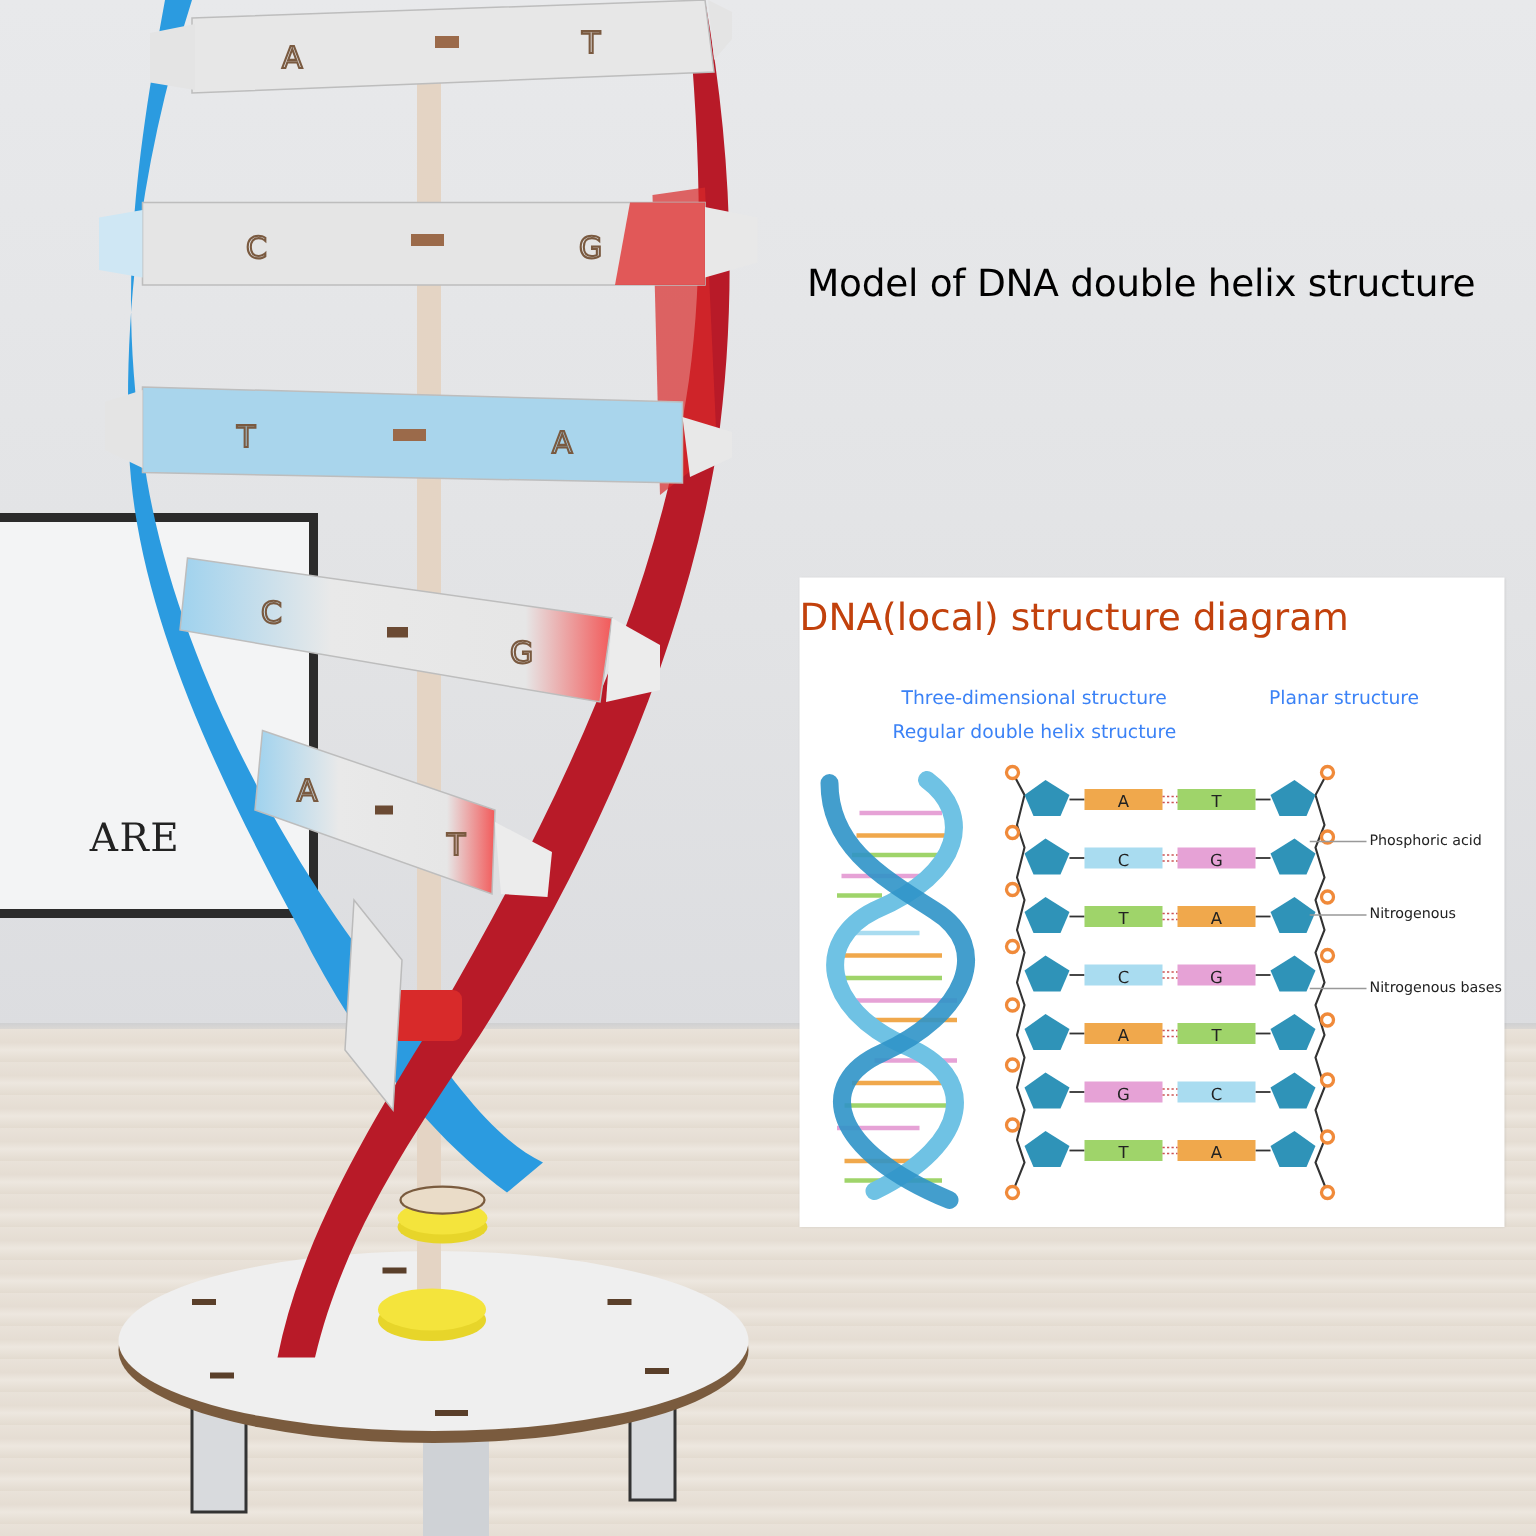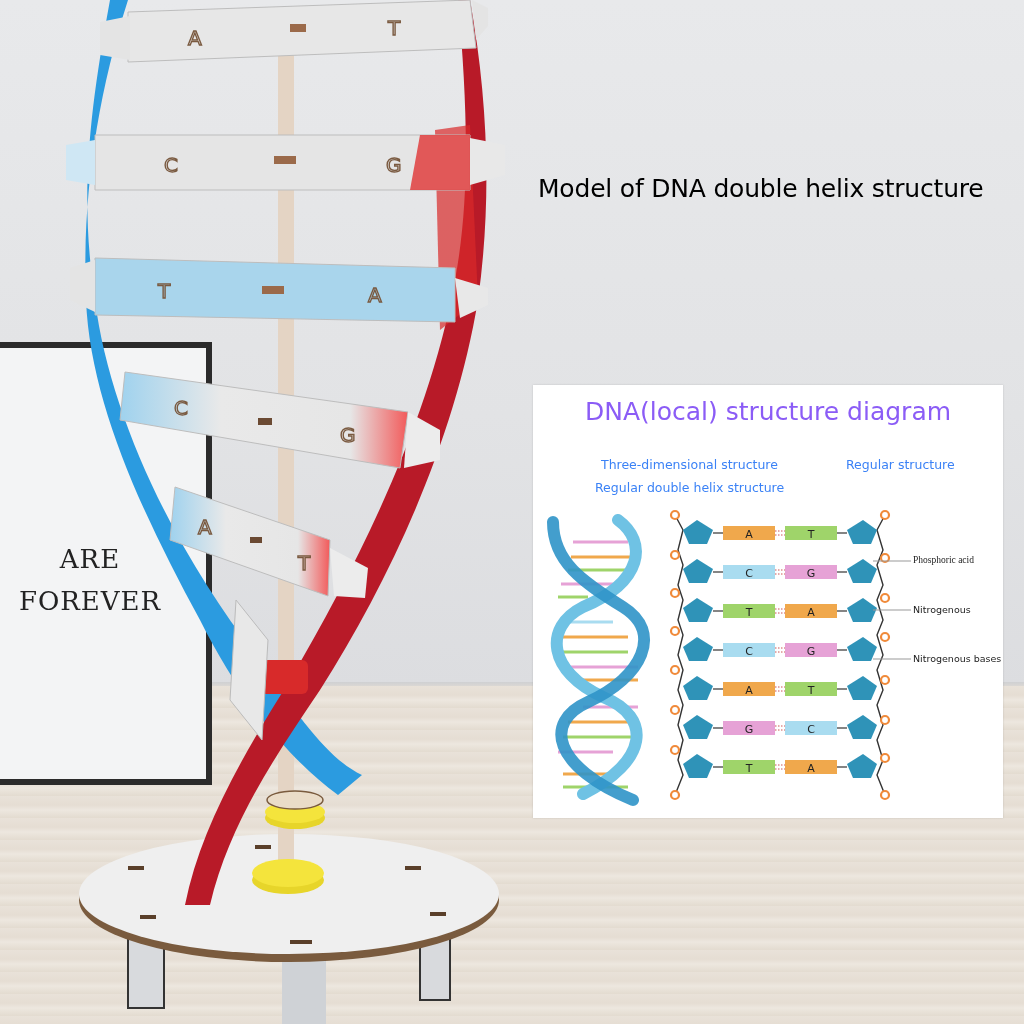--- a/index.html
+++ b/index.html
@@ -6,54 +6,53 @@
   body { width:1024px; height:1024px; position:relative; overflow:hidden;
          font-family:"DejaVu Sans", sans-serif; background:#e4e5e7; }
   .wall { position:absolute; left:0; top:0; width:1024px; height:690px;
           background:linear-gradient(180deg,#e8e9eb 0%,#e2e3e5 60%,#dcdde0 100%); }
   .floor { position:absolute; left:0; top:686px; width:1024px; height:338px;
            background:repeating-linear-gradient(180deg,#e9e2d9 0px,#e5ddd3 9px,#ede7df 14px,#e3dbd0 22px);
   }
   .floor-edge { position:absolute; left:0; top:682px; width:1024px; height:8px;
                 background:linear-gradient(180deg,#cfd0d2,#e6dfd6); }
   
-  .poster { position:absolute; left:0; top:342px; width:212px; height:443px;
+  .poster { position:absolute; left:0; top:342px; width:212px; height:270px;
             border:6px solid #2b2b2b; border-left:none; background:#f3f4f5; box-sizing:border-box; }
   .poster-text { position:absolute; left:0; width:180px; text-align:center;
                  font-family:"DejaVu Serif", serif; font-size:26px; letter-spacing:1px;
                  color:#222; }
   .poster-line1 { top:196px; }
   .poster-line2 { top:238px; }
   
   .model { position:absolute; left:0; top:0; width:520px; height:1024px; }
   .title-text { position:absolute; left:538px; top:174px; font-size:25px; color:#000000;
                 font-family:"DejaVu Sans", sans-serif; white-space:nowrap; letter-spacing:-0.2px; }
   
   .card { position:absolute; left:533px; top:385px; width:470px; height:433px;
           background:#ffffff; box-shadow:0 0 2px rgba(0,0,0,0.15); }
-  .card-title { position:absolute; left:0; width:470px; top:12px; text-align:center;
-                font-size:25px; color:#8b5cf6; }
+  .card-title { position:absolute; left:0; width:470px; top:12px; text-align:left;
+                font-size:25px; color:#c2410c; }
   .sub { position:absolute; font-size:12.5px; color:#3b82f6; white-space:nowrap; }
   .sub-3d { left:68px; top:72px; }
   .sub-reg { left:62px; top:95px; }
   .sub-planar { left:313px; top:72px; }
   .label { position:absolute; font-size:9.5px; color:#222; white-space:nowrap; }
   .helix-small { position:absolute; left:10px; top:127px; width:110px; height:295px; }
   .planar { position:absolute; left:130px; top:120px; width:240px; height:305px; }
 </style>
 </head>
 <body>
 
 <div class="wall"></div>
 <div class="floor-edge"></div>
 <div class="floor"></div>
 
 <div class="poster">
   <div class="poster-text poster-line1">ARE</div>
-  <div class="poster-text poster-line2">FOREVER</div>
 </div>
 
 <svg class="model" viewBox="0 0 520 1024" xmlns="http://www.w3.org/2000/svg">
   <defs>
     <linearGradient id="rungGrad" x1="0" x2="1" y1="0" y2="0">
       <stop offset="0" stop-color="#9fd2ee"></stop>
       <stop offset="0.35" stop-color="#e9e9e9"></stop>
       <stop offset="0.8" stop-color="#e6e6e6"></stop>
       <stop offset="1" stop-color="#f25a5a"></stop>
     </linearGradient>
@@ -135,21 +134,21 @@
     <text x="298" y="570">T</text>
   </g>
 </svg>
 
 <div class="title-text">Model of DNA double helix structure</div>
 
 <div class="card">
   <div class="card-title">DNA(local) structure diagram</div>
   <div class="sub sub-3d">Three-dimensional structure</div>
   <div class="sub sub-reg">Regular double helix structure</div>
-  <div class="sub sub-planar">Regular structure</div>
+  <div class="sub sub-planar">Planar structure</div>
 
   <svg class="helix-small" viewBox="0 0 110 295" xmlns="http://www.w3.org/2000/svg">
     <g stroke-width="3">
       <line x1="30" y1="30" x2="85" y2="30" stroke="#e6a2d6"></line>
         <line x1="28" y1="45" x2="88" y2="45" stroke="#f0a84c"></line>
       <line x1="25" y1="58" x2="85" y2="58" stroke="#9fd46a"></line>
         <line x1="18" y1="72" x2="70" y2="72" stroke="#e6a2d6"></line>
       <line x1="15" y1="85" x2="45" y2="85" stroke="#9fd46a"></line>
         <line x1="20" y1="110" x2="70" y2="110" stroke="#a9dcf0"></line>
       <line x1="15" y1="125" x2="85" y2="125" stroke="#f0a84c"></line>
@@ -271,21 +270,21 @@
           <rect x="60" y="255" width="52" height="14" fill="#9fd46a"></rect>
           <rect x="122" y="255" width="52" height="14" fill="#f0a84c"></rect>
           <line x1="112" y1="260" x2="122" y2="260" stroke="#c55" stroke-width="1" stroke-dasharray="1.5,1.5"></line>
           <line x1="112" y1="264" x2="122" y2="264" stroke="#c55" stroke-width="1" stroke-dasharray="1.5,1.5"></line>
           <text x="86" y="267" text-anchor="middle" font-size="11" fill="#222" font-family="DejaVu Sans, sans-serif">T</text>
           <text x="148" y="267" text-anchor="middle" font-size="11" fill="#222" font-family="DejaVu Sans, sans-serif">A</text>
         </g>
       </g>
   </svg>
 
-  <div class="label" style="left:380px;top:170px;font-family:Liberation Serif, serif;">Phosphoric acid</div>
+  <div class="label" style="left:380px;top:170px;">Phosphoric acid</div>
   <div class="label" style="left:380px;top:219px;">Nitrogenous</div>
   <div class="label" style="left:380px;top:268px;">Nitrogenous bases</div>
   <svg style="position:absolute;left:340px;top:170px;width:40px;height:110px">
     <line x1="0" y1="6" x2="38" y2="6" stroke="#999" stroke-width="1"></line>
     <line x1="0" y1="55" x2="38" y2="55" stroke="#999" stroke-width="1"></line>
     <line x1="0" y1="104" x2="38" y2="104" stroke="#999" stroke-width="1"></line>
   </svg>
 </div>
 
 </body></html>

